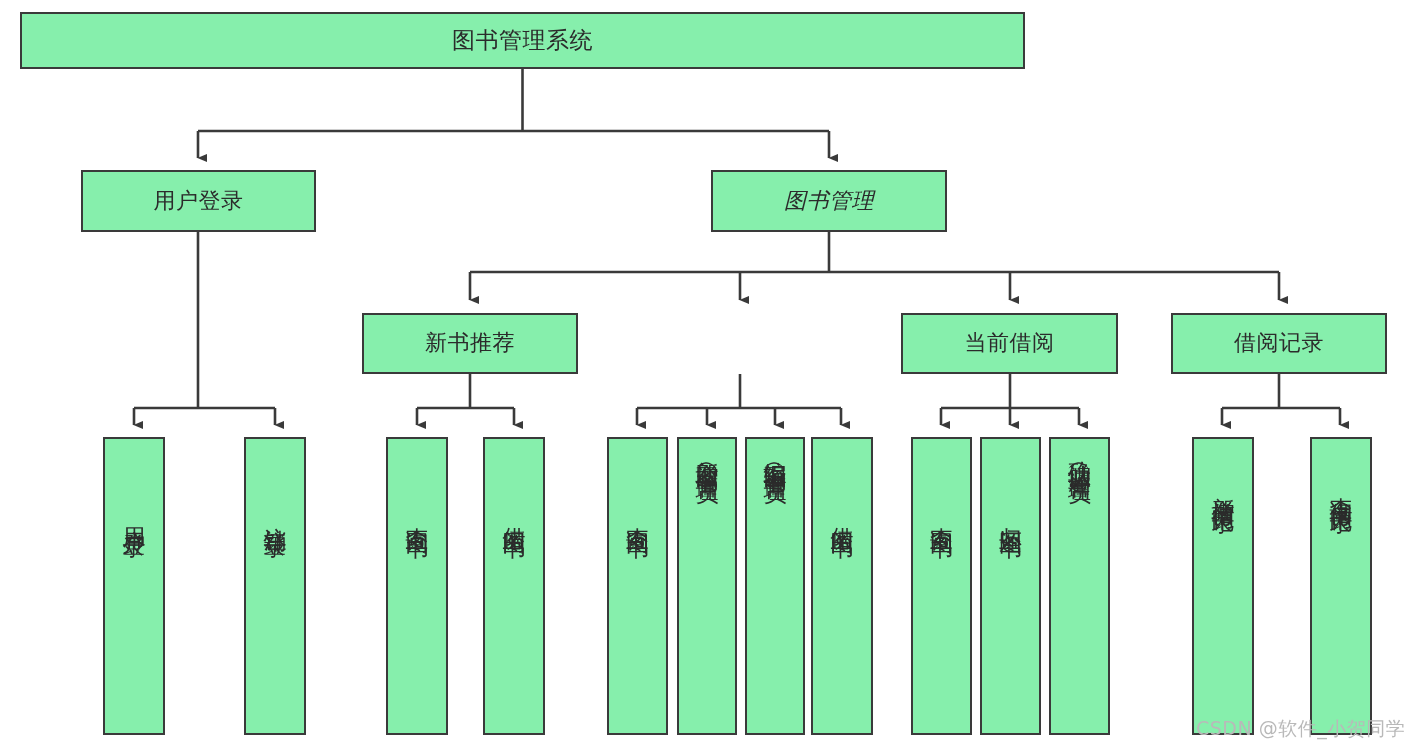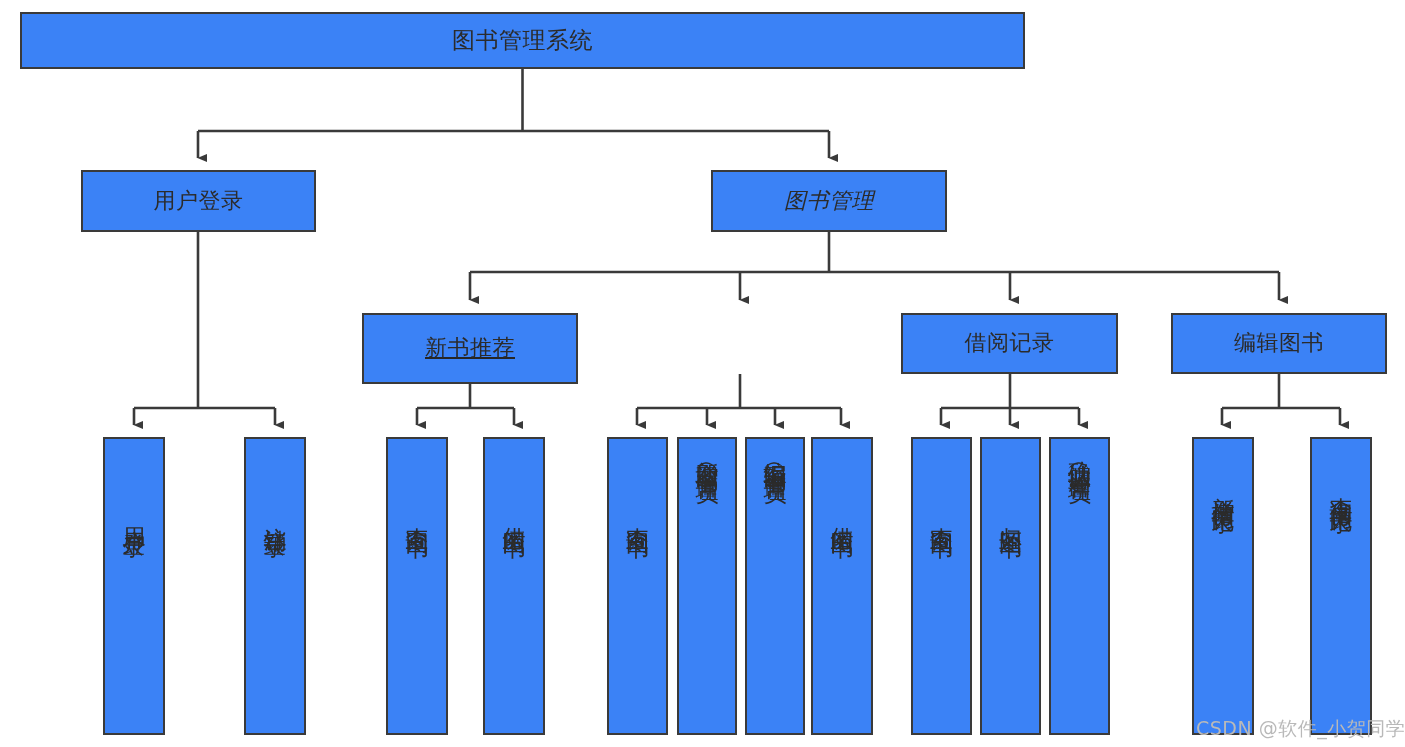--- a/index.html
+++ b/index.html
@@ -22,21 +22,21 @@
     position: absolute;
     left: 0;
     top: 0;
     width: 1405px;
     height: 747px;
     pointer-events: none;
   }
   .node {
     position: absolute;
     box-sizing: border-box;
-    background: #3b82f6;
+    background: #86efac;
     border: 2.2px solid #3a3a3a;
     display: flex;
     align-items: center;
     justify-content: center;
     color: #262626;
     z-index: 2;
   }
   .node-label {
     display: block;
     text-align: center;
@@ -142,31 +142,31 @@
   </div>
 
   <div class="node horiz" style="left:81px; top:170px; width:235px; height:62px;">
     <span class="node-label">用户登录</span>
   </div>
 
   <div class="node horiz" style="left:711px; top:170px; width:236px; height:62px;font-style:italic;">
     <span class="node-label">图书管理</span>
   </div>
 
-  <div class="node horiz" style="left:362px; top:313px; width:216px; height:71px;text-decoration:underline;">
+  <div class="node horiz" style="left:362px; top:313px; width:216px; height:61px;">
     <span class="node-label">新书推荐</span>
   </div>
 
 
   <div class="node horiz" style="left:901px; top:313px; width:217px; height:61px;">
+    <span class="node-label">当前借阅</span>
+  </div>
+
+  <div class="node horiz" style="left:1171px; top:313px; width:216px; height:61px;">
     <span class="node-label">借阅记录</span>
-  </div>
-
-  <div class="node horiz" style="left:1171px; top:313px; width:216px; height:61px;">
-    <span class="node-label">编辑图书</span>
   </div>
 
   <div class="node vert" style="left:103px; top:437px; width:62px; height:298px; padding-top:70px;">
     <span class="node-label">用户登录</span>
   </div>
 
   <div class="node vert" style="left:244px; top:437px; width:62px; height:298px; padding-top:70px;">
     <span class="node-label">注销登录</span>
   </div>
 

